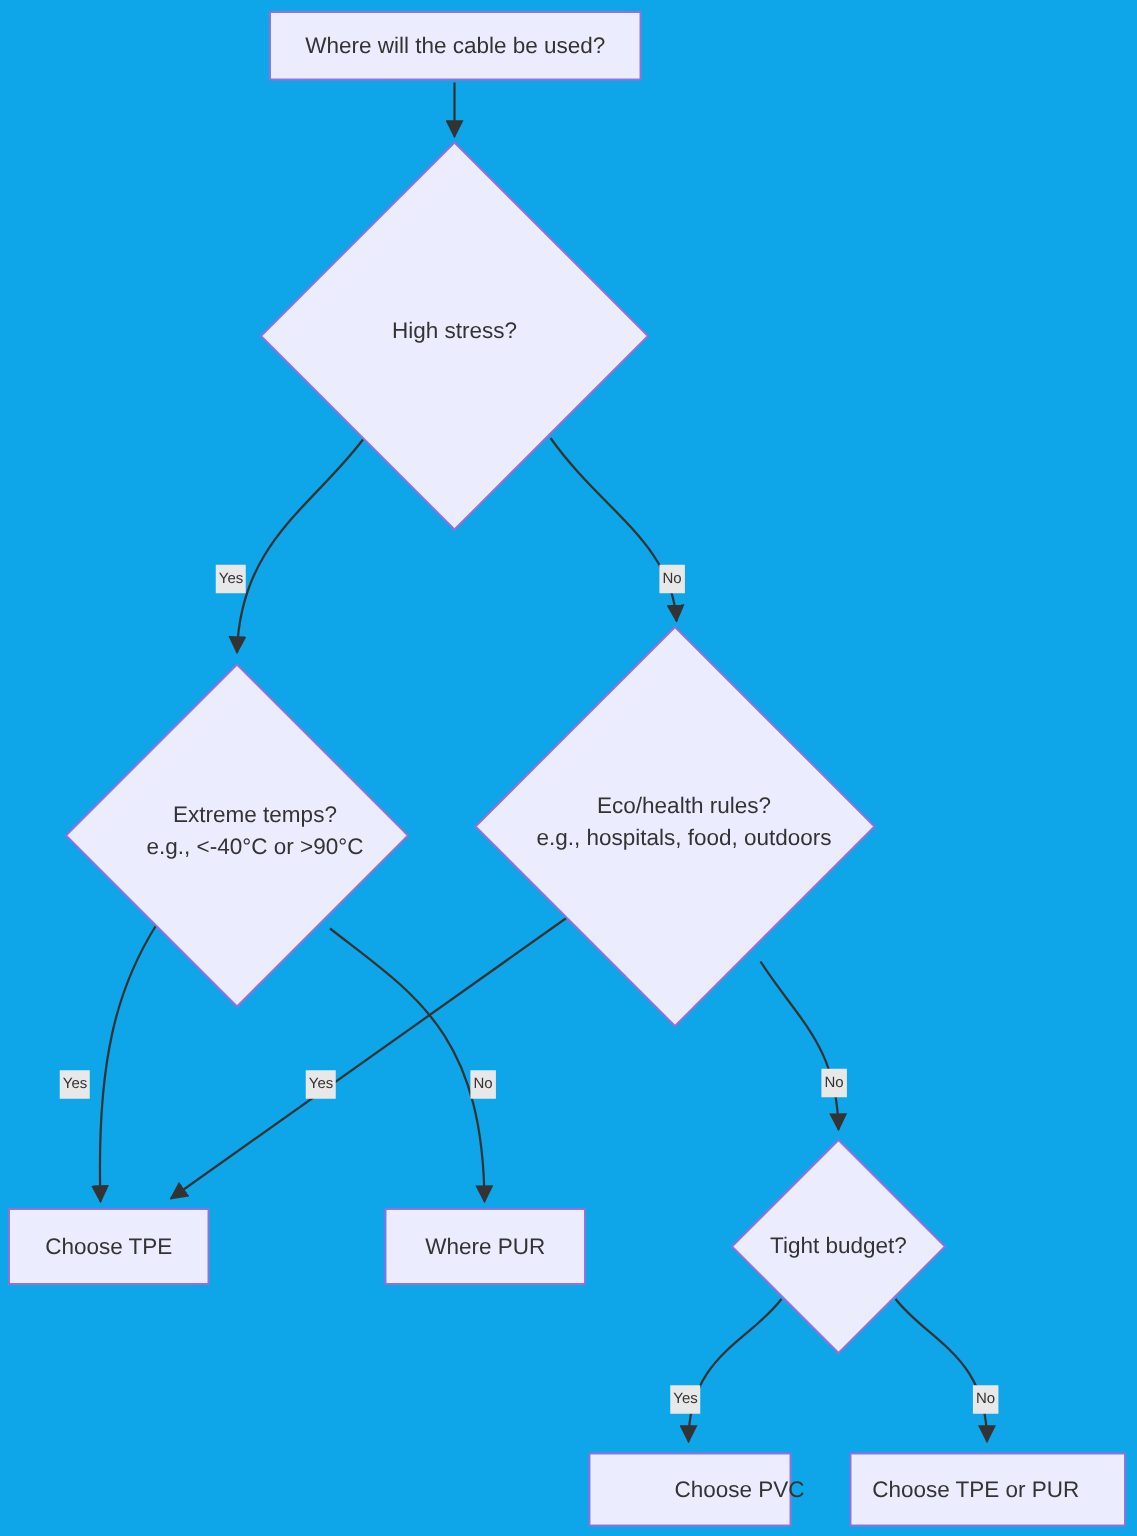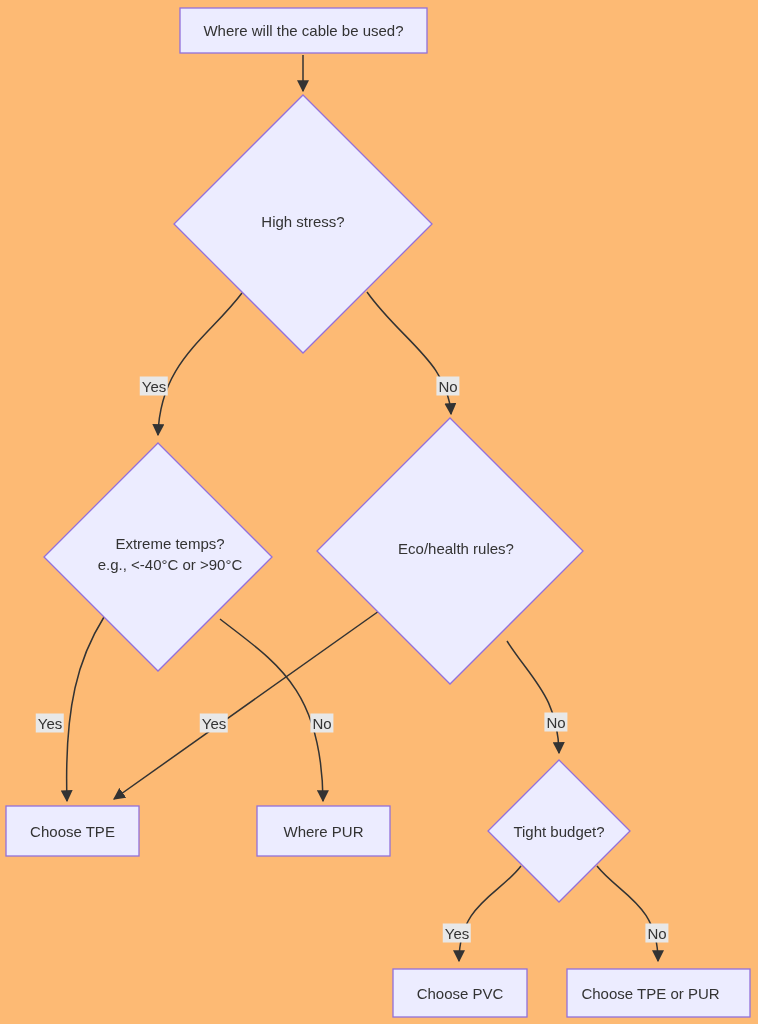--- a/index.html
+++ b/index.html
@@ -1,20 +1,20 @@
 <!DOCTYPE html>
 <html><head>
 <meta charset="utf-8">
 <style>
   html, body { margin: 0; padding: 0; background: #ffffff; }
   .canvas {
     position: relative;
     width: 758px;
     height: 1024px;
-    background: #fdba74;
+    background: #0ea5e9;
     font-family: "Liberation Sans", sans-serif;
     color: #333333;
     overflow: hidden;
   }
   .canvas > svg { position: absolute; left: 0; top: 0; }
   .nlabel {
     position: absolute;
     display: flex;
     flex-direction: column;
     align-items: center;
@@ -24,21 +24,21 @@
     line-height: 21px;
     color: #333333;
     pointer-events: none;
   }
   .centered { transform: translate(-50%, -50%); }
   .elabel {
     position: absolute;
     transform: translate(-50%, -50%);
     background: #e8e8e8;
     padding: 0 2px;
-    font-size: 15px;
+    font-size: 10px;
     line-height: 19px;
     color: #333333;
     white-space: nowrap;
     pointer-events: none;
   }
 </style>
 </head>
 <body>
 
 <div class="canvas">
@@ -83,35 +83,36 @@
     <span>High stress?</span>
   </div>
 
   <div class="nlabel centered" style="left:170px; top:554px; width:240px;">
     <span>Extreme temps?</span>
     <span>e.g., &lt;-40°C or &gt;90°C</span>
   </div>
 
   <div class="nlabel centered" style="left:456px; top:548px; width:260px;">
     <span>Eco/health rules?</span>
+    <span>e.g., hospitals, food, outdoors</span>
   </div>
 
   <div class="nlabel centered" style="left:559px; top:831px; width:140px;">
     <span>Tight budget?</span>
   </div>
 
   <div class="nlabel" style="left:6px; top:806px; width:133px; height:50px;">
     <span>Choose TPE</span>
   </div>
 
   <div class="nlabel" style="left:257px; top:806px; width:133px; height:50px;">
     <span>Where PUR</span>
   </div>
 
-  <div class="nlabel" style="left:393px; top:969px; width:134px; height:48px;">
+  <div class="nlabel" style="left:393px; top:969px; width:134px; height:48px;padding-left:33px;">
     <span>Choose PVC</span>
   </div>
 
   <div class="nlabel" style="left:567px; top:969px; width:167px; height:48px;">
     <span>Choose TPE or PUR</span>
   </div>
 
   <div class="elabel" style="left:154px; top:386px;">Yes</div>
   <div class="elabel" style="left:448px; top:386px;">No</div>
   <div class="elabel" style="left:50px; top:723px;">Yes</div>

